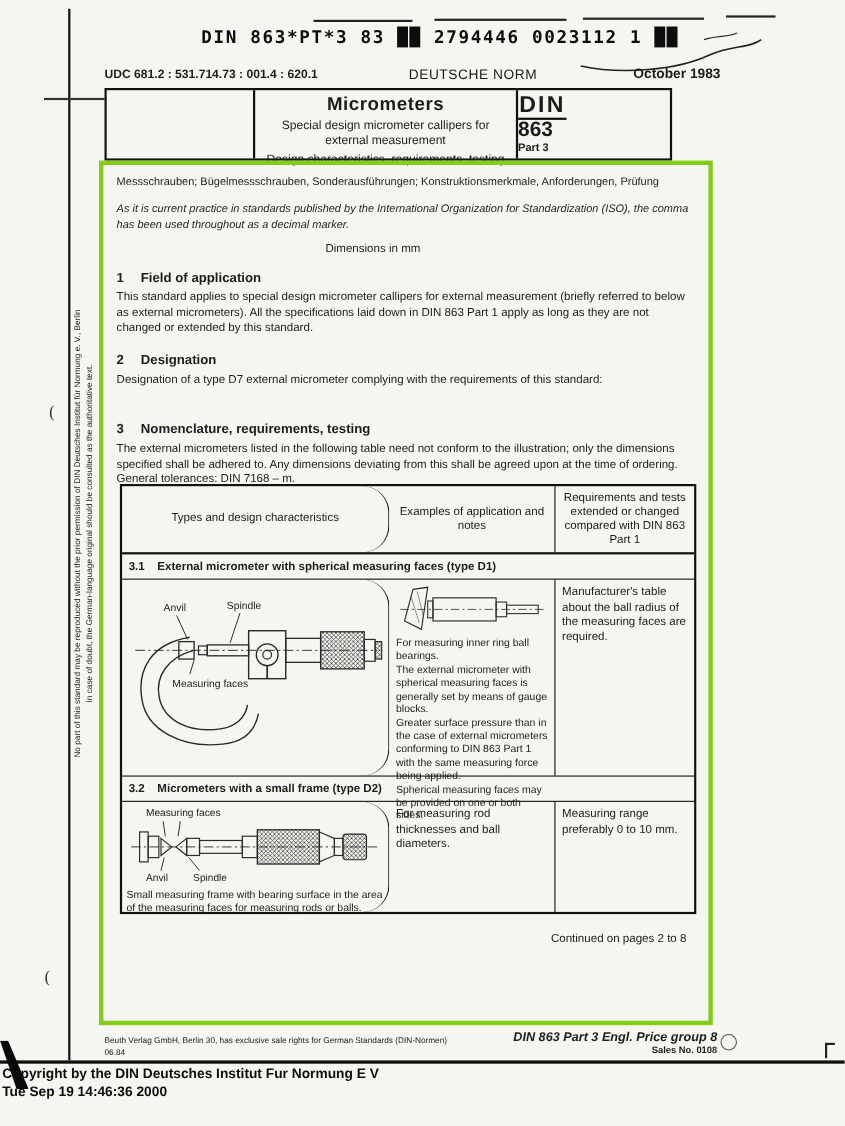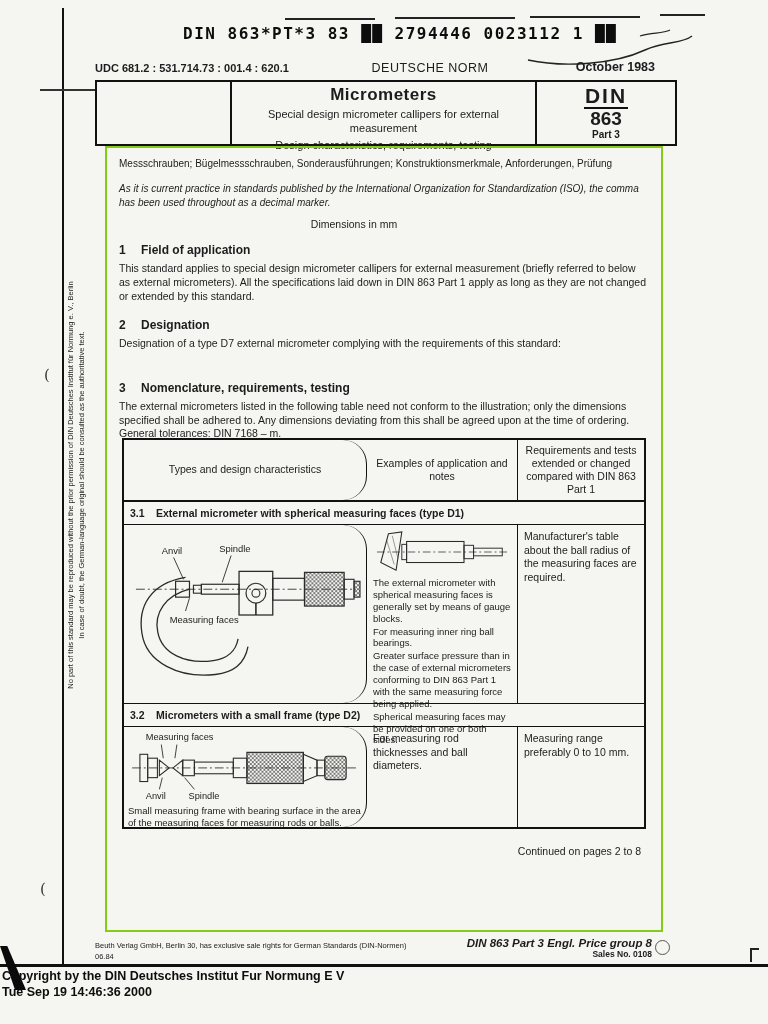--- a/index.html
+++ b/index.html
@@ -10,32 +10,32 @@
   .scan-edge{left:62px;top:8px;width:2px;height:956px;background:#111;}
   .artifact{background:#222;height:2px;}
   .barcode{left:183px;top:24px;font-family:"DejaVu Sans Mono",monospace;
            font-weight:bold;font-size:16px;letter-spacing:1.5px;color:#0d0d0d;}
   
   .udc{left:95px;top:62px;font-size:11px;font-weight:bold;}
   .deutsche-norm{left:330px;top:61px;width:200px;text-align:center;font-size:12.5px;letter-spacing:.5px;}
   .issue-date{left:540px;top:60px;width:115px;text-align:right;font-weight:bold;font-size:12.5px;}
   .tick-line{left:40px;top:89px;width:55px;height:2px;background:#333;}
   
-  .title-box{left:95px;top:80px;width:582px;height:66px;border:2px solid #111;display:flex;box-sizing:border-box;}
+  .title-box{left:95px;top:80px;width:516px;height:66px;border:2px solid #111;display:flex;box-sizing:border-box;}
   .tb-left{width:133px;border-right:2px solid #111;}
   .tb-center{flex:1;text-align:center;padding-top:3px;}
   .tb-center .t1{font-size:17px;font-weight:600;letter-spacing:.5px;margin:0;}
   .tb-center .t2{font-size:11px;margin:2px 8px 0;line-height:1.3;}
-  .tb-right{width:138px;border-left:2px solid #111;text-align:center;}
+  .tb-right{width:138px;border-left:2px solid #111;text-align:left;}
   .din-word{display:inline-block;font-size:21px;font-weight:bold;letter-spacing:2px;
             border-bottom:2px solid #111;line-height:1.05;margin-top:3px;padding:0 1px;}
   .din-num{font-size:19px;font-weight:bold;line-height:1.1;}
   .din-part{font-size:10px;font-weight:bold;line-height:1;}
   
-  .body-box{left:105px;top:146px;width:558px;height:786px;border:2px solid #84cc16;box-sizing:border-box;}
+  .body-box{left:90px;top:146px;width:558px;height:786px;border:4px solid #84cc16;box-sizing:border-box;}
   .body-box > div, .body-box > p{position:absolute;margin:0;}
   .keywords{top:10px;left:12px;right:12px;font-size:10px;}
   .iso-note{top:34px;left:12px;right:14px;font-size:10px;font-style:italic;line-height:1.35;}
   .dims{top:70px;left:0;right:60px;text-align:center;font-size:10.5px;}
   .sec-h{font-size:12px;font-weight:bold;left:12px;}
   .sec-h .no{display:inline-block;width:22px;}
   .sec-p{font-size:10.5px;line-height:1.35;left:12px;right:14px;}
   .h1{top:95px;} .p1{top:113px;}
   .h2{top:170px;} .p2{top:188px;}
   .designation{top:203px;left:0;right:120px;text-align:center;font-size:11px;}
@@ -180,22 +180,22 @@
           <svg width="138" height="44" viewBox="0 0 140 46" style="display:block;margin:0 auto 3px;">
             <line x1="2" y1="23" x2="138" y2="23" stroke="#333" stroke-width="0.8" stroke-dasharray="8,3,2,3"></line>
             <polygon points="14,4 28,2 22,42 6,34" fill="none" stroke="#2a2a2a" stroke-width="1.1"></polygon>
             <line x1="12" y1="10" x2="20" y2="36" stroke="#555" stroke-width="0.6"></line>
             <line x1="18" y1="6" x2="24" y2="30" stroke="#555" stroke-width="0.6"></line>
             <rect x="28" y="15" width="5" height="16" fill="none" stroke="#2a2a2a" stroke-width="1"></rect>
             <rect x="33" y="12" width="60" height="22" fill="none" stroke="#2a2a2a" stroke-width="1.1"></rect>
             <rect x="93" y="16" width="10" height="14" fill="none" stroke="#2a2a2a" stroke-width="1"></rect>
             <rect x="103" y="19" width="30" height="8" fill="none" stroke="#2a2a2a" stroke-width="1"></rect>
           </svg>
+          <p class="app-p">For measuring inner ring ball bearings.</p>
           <p class="app-p">The external micrometer with spherical measuring faces is generally set by means of gauge blocks.</p>
-          <p class="app-p">For measuring inner ring ball bearings.</p>
           <p class="app-p">Greater surface pressure than in the case of external micrometers conforming to DIN 863 Part 1 with the same measuring force being applied.</p>
           <p class="app-p">Spherical measuring faces may be provided on one or both sides.</p>
         </div>
         <div class="c3 cell-pad">
           <p class="req-p">Manufacturer's table about the ball radius of the measuring faces are required.</p>
         </div>
       </div>
 
       <div class="sub-title">
         <span class="no">3.2</span><span>Micrometers with a small frame (type D2)</span>

